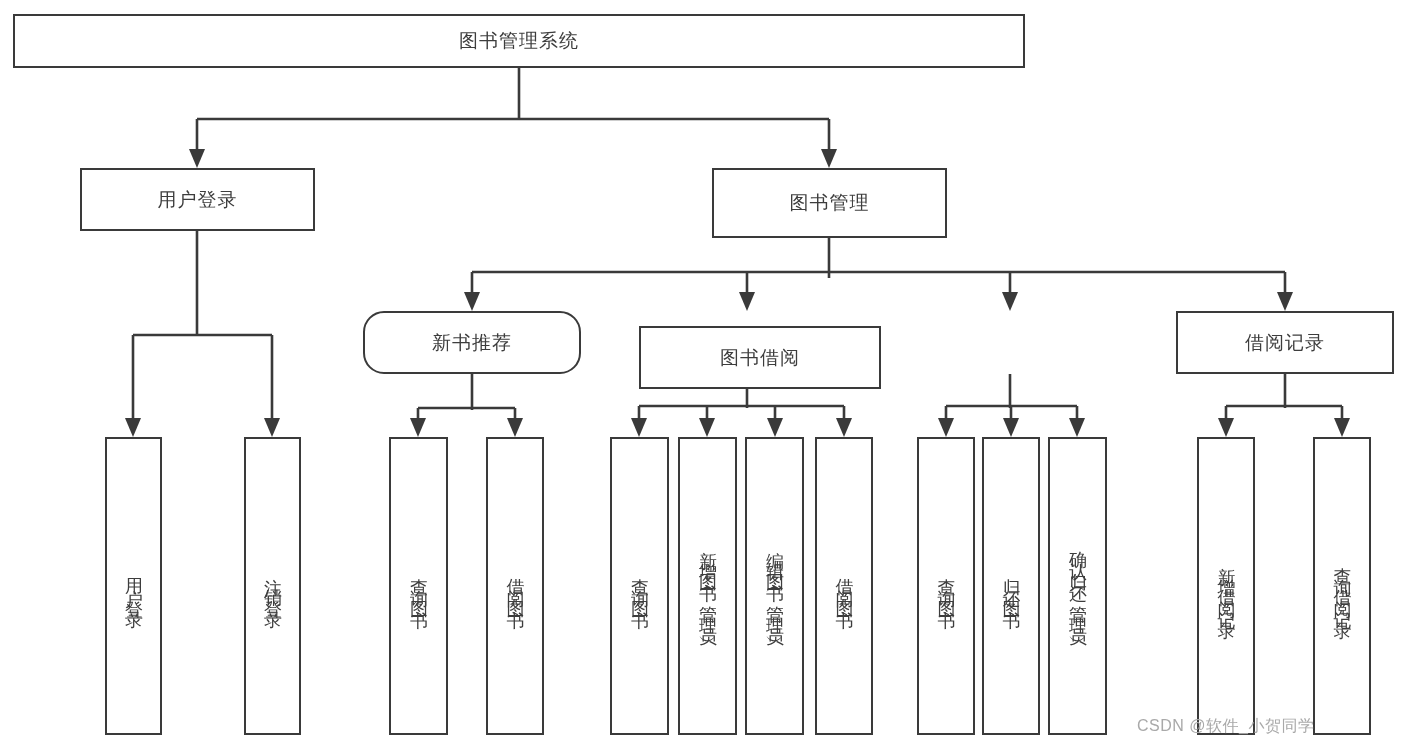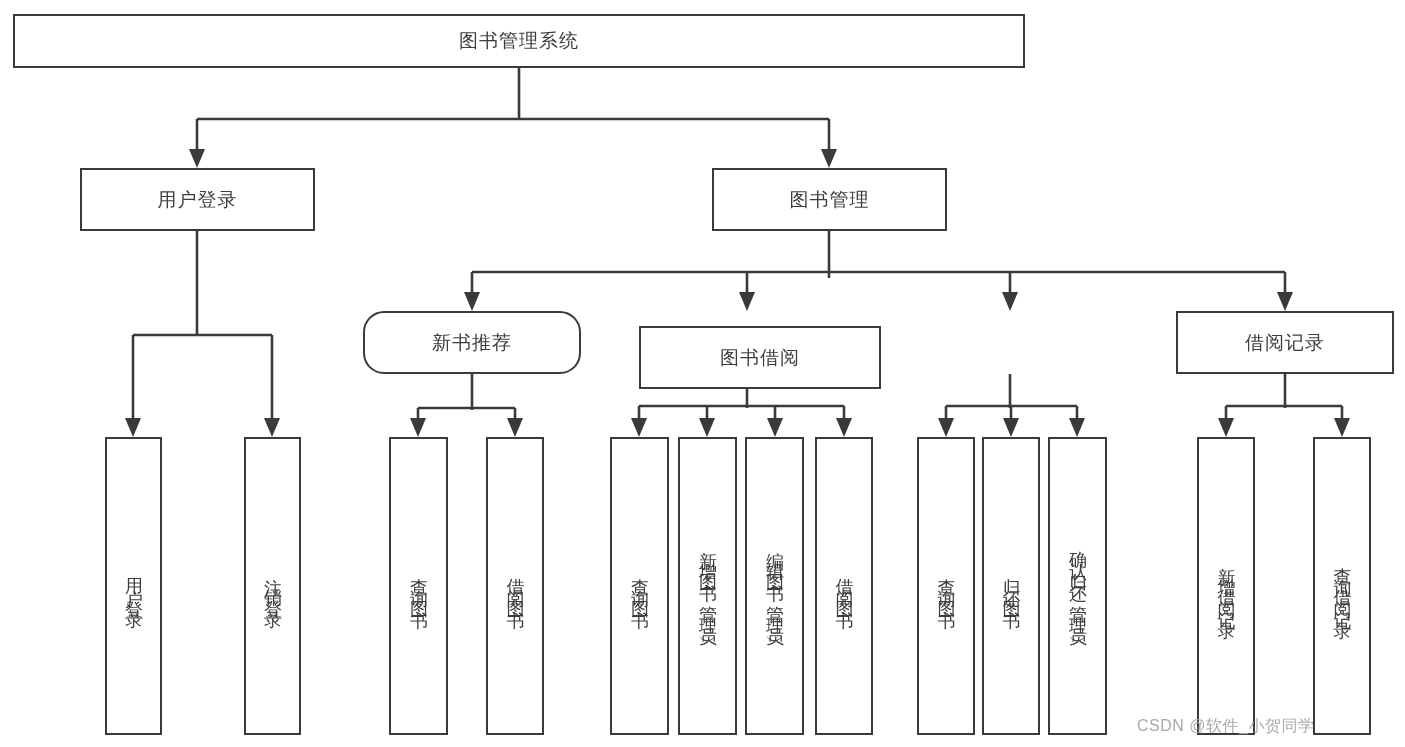--- a/index.html
+++ b/index.html
@@ -111,21 +111,21 @@
     <polygon points="1003,418 1019,418 1011,437"></polygon>
     <polygon points="1069,418 1085,418 1077,437"></polygon>
 
     <polygon points="1218,418 1234,418 1226,437"></polygon>
     <polygon points="1334,418 1350,418 1342,437"></polygon>
   </svg>
 
   <div class="box h-box" style="left:13px;top:14px;width:1012px;height:54px;">图书管理系统</div>
 
   <div class="box h-box" style="left:80px;top:168px;width:235px;height:63px;">用户登录</div>
-  <div class="box h-box" style="left:712px;top:168px;width:235px;height:63px;">图书管理</div>
+  <div class="box h-box" style="left:712px;top:168px;width:235px;height:70px;">图书管理</div>
 
   <div class="box h-box" style="left:363px;top:311px;width:218px;height:63px;border-radius:21px;">新书推荐</div>
   <div class="box h-box" style="left:639px;top:326px;width:242px;height:63px;">图书借阅</div>
   <div class="box h-box" style="left:1176px;top:311px;width:218px;height:63px;font-family:Liberation Serif, serif;">借阅记录</div>
 
   <div class="box v-box" style="left:105px;top:437px;width:57px;height:298px;">用户登录</div>
   <div class="box v-box" style="left:244px;top:437px;width:57px;height:298px;">注销登录</div>
 
   <div class="box v-box" style="left:389px;top:437px;width:59px;height:298px;">查询图书</div>
   <div class="box v-box" style="left:486px;top:437px;width:58px;height:298px;">借阅图书</div>

